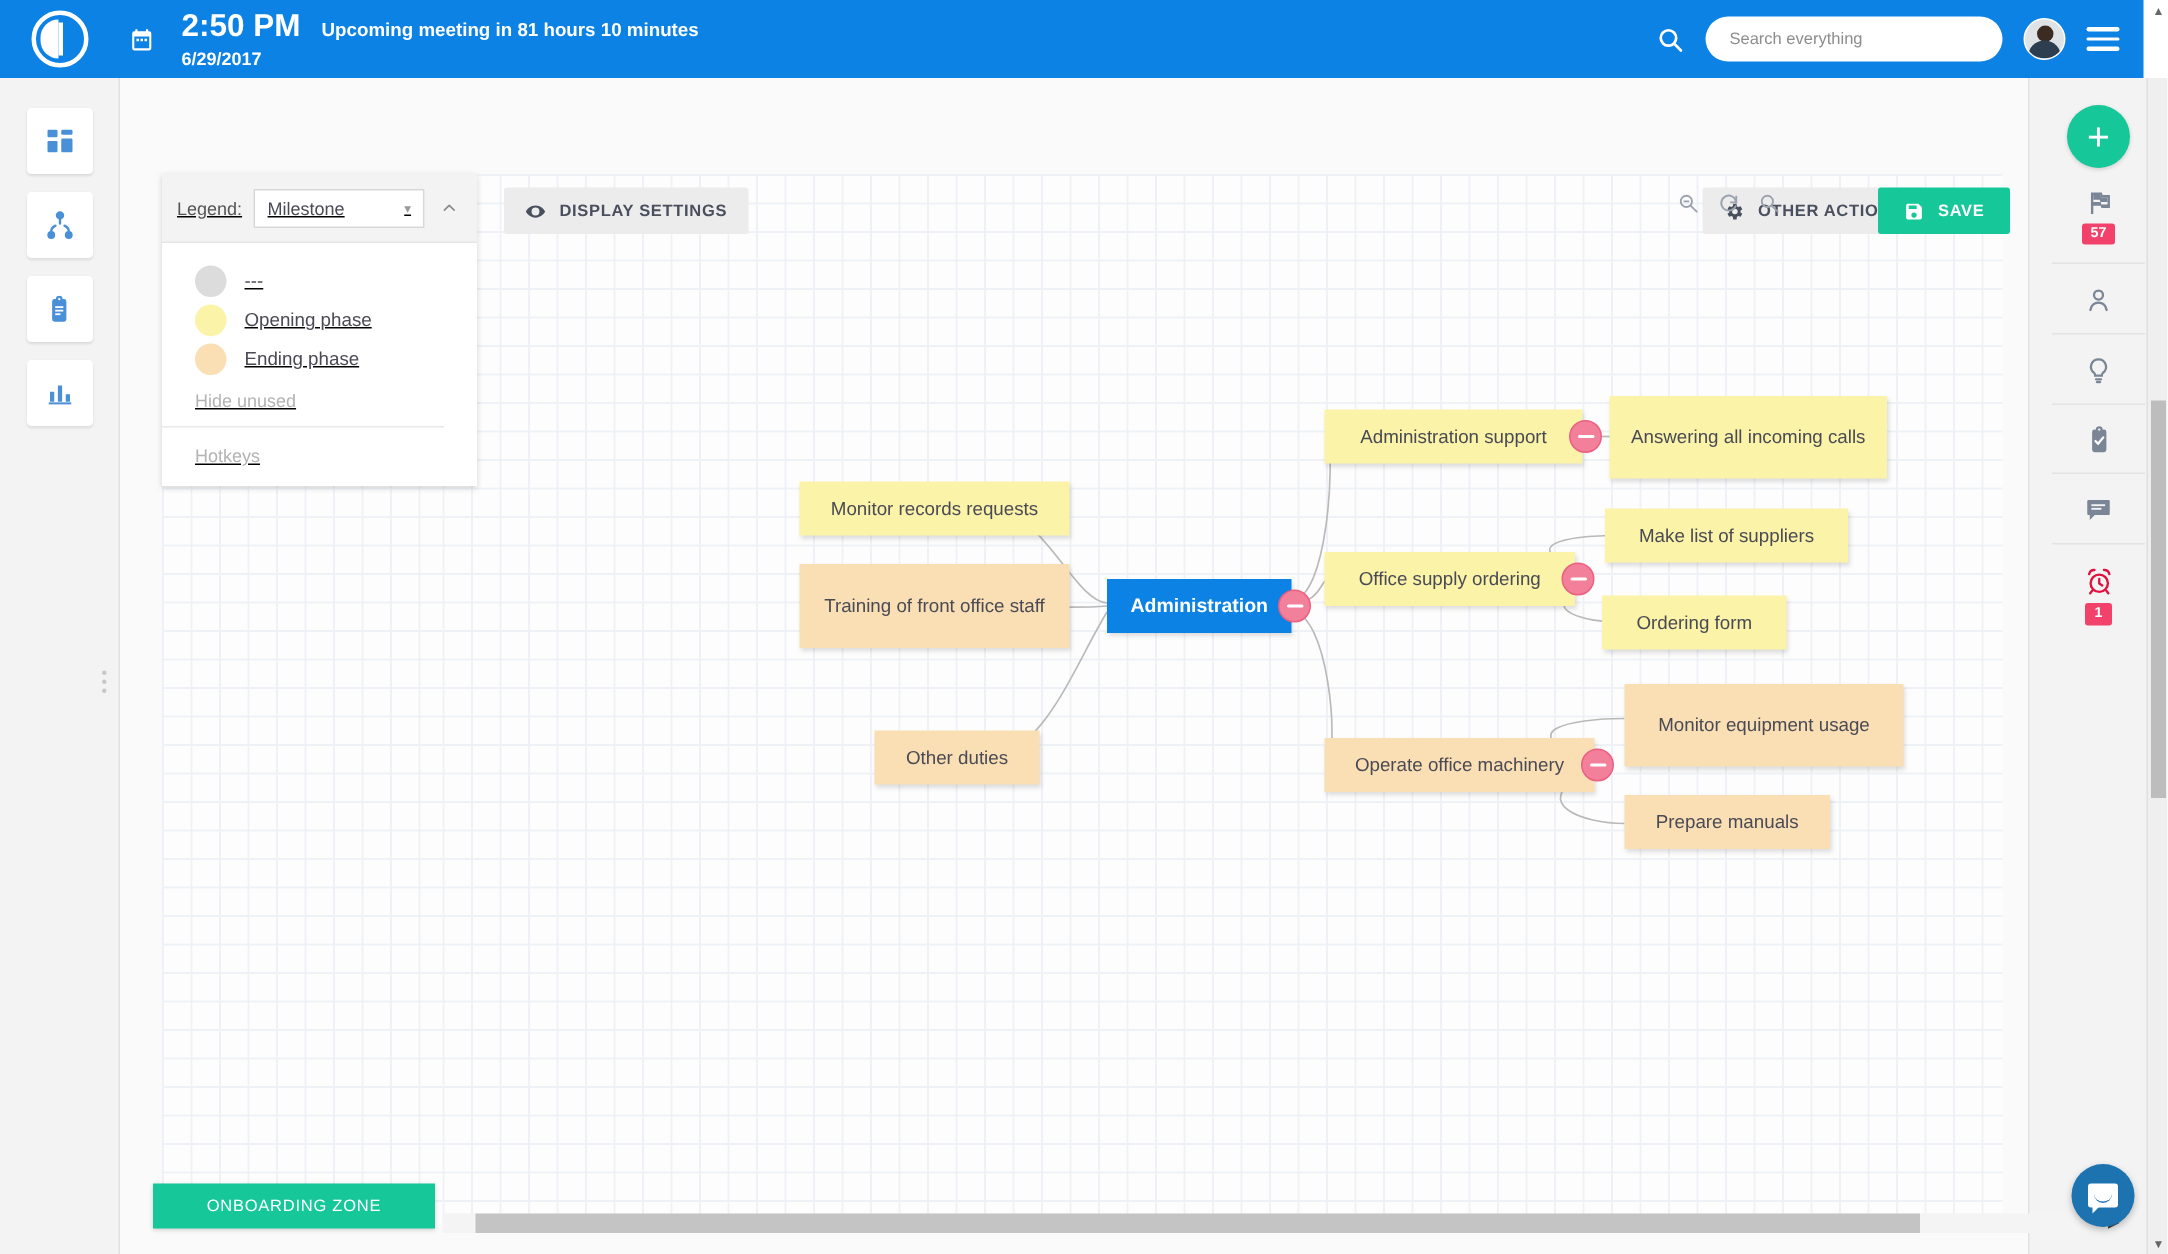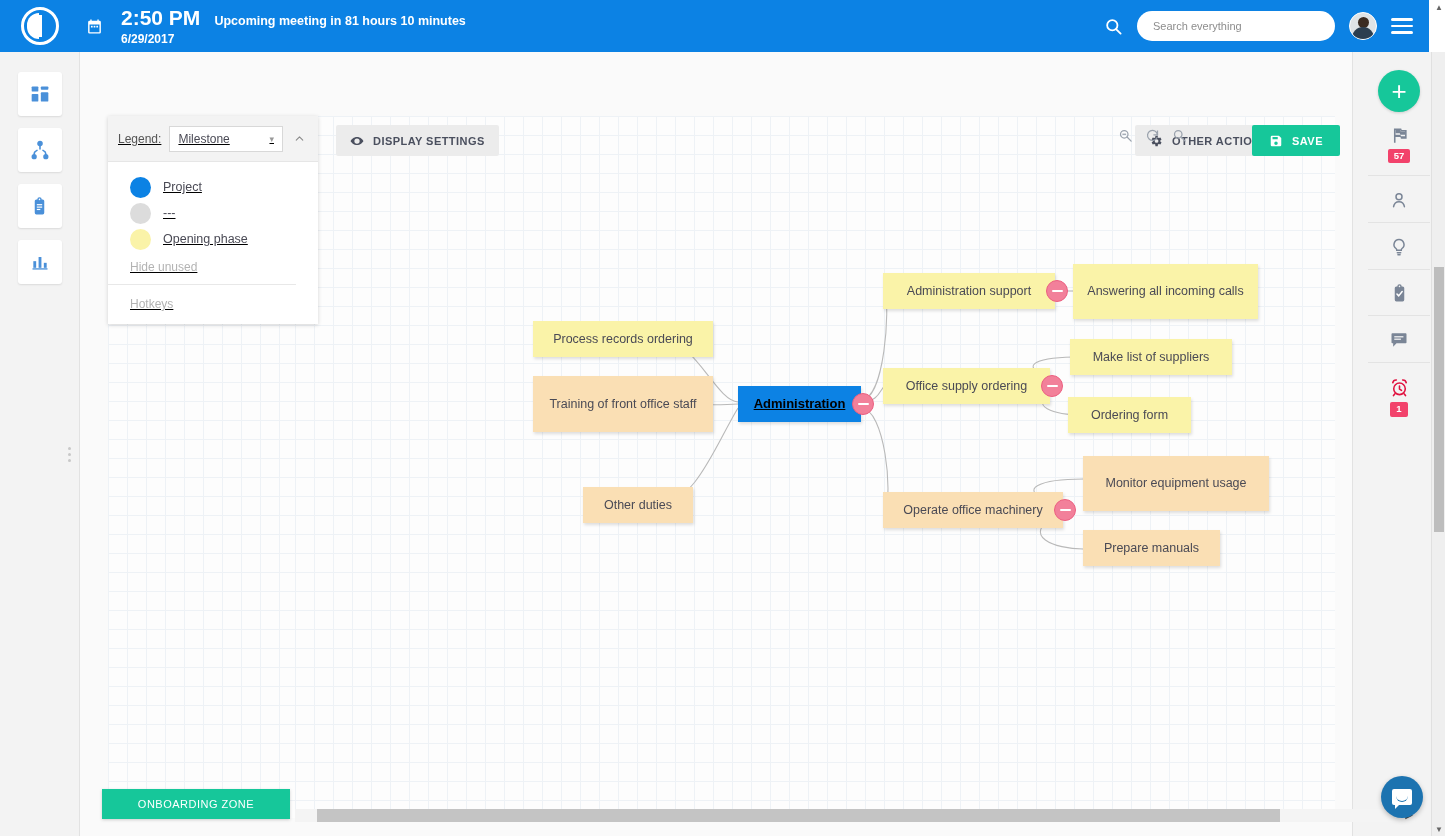--- a/index.html
+++ b/index.html
@@ -152,21 +152,21 @@
 
   
   .node {
     position: absolute; display: flex; align-items: center; justify-content: center;
     text-align: center; font-size: 12.5px; color: #4a4a55;
     box-shadow: 1px 2px 3px rgba(0,0,0,.13); line-height: 1.3;
     padding: 4px 10px; cursor: pointer; z-index: 3;
   }
   .node.yellow { background: #faf3a8; }
   .node.orange { background: #fadfb4; }
-  .node.root { background: #0c82e4; color: #000000; font-weight: bold; font-size: 13px; text-decoration: underline; }
+  .node.root { background: #0c82e4; color: #ffffff; font-weight: bold; font-size: 13px; }
   .collapse-badge {
     position: absolute; right: -13px; top: 50%; margin-top: -11px;
     width: 22px; height: 22px; border-radius: 50%;
     background: #f2809a; border: 1.5px solid #ec5f80;
     display: flex; align-items: center; justify-content: center; z-index: 5;
     cursor: pointer;
   }
   .collapse-badge i { display: block; width: 11px; height: 2.5px; background: #fff; border-radius: 2px; }
 
   
@@ -383,21 +383,21 @@
         </span>
         <span>
           <svg width="15" height="15" viewBox="0 0 24 24" fill="none" stroke="#9aa2ad" stroke-width="2">
             <circle cx="10" cy="10" r="6"></circle>
               <line x1="14.5" y1="14.5" x2="21" y2="21" stroke-linecap="round"></line>
           </svg>
         </span>
       </div>
 
       <div class="node yellow" style="left:238px;top:205px;width:180px;height:36px;">
-        <span>Process records ordering</span>
+        <span>Monitor records requests</span>
       </div>
 
       <div class="node orange" style="left:238px;top:260px;width:180px;height:56px;">
         <span>Training of front office staff</span>
       </div>
 
       <div class="node orange" style="left:288px;top:371px;width:110px;height:36px;">
         <span>Other duties</span>
       </div>
 
@@ -486,31 +486,31 @@
           <span class="caret">▾</span>
         </div>
         <span class="legend-collapse">
           <svg width="13" height="13" viewBox="0 0 24 24" fill="none" stroke="#8a8a8a" stroke-width="2">
             <polyline points="6,15 12,9 18,15" stroke-linecap="round" stroke-linejoin="round"></polyline>
           </svg>
         </span>
       </div>
       <div class="legend-body">
         <div class="legend-row">
-          <span class="swatch" style="background:#0c82e4;"></span>
-          <span class="txt">Project</span>
-        </div>
-        <div class="legend-row">
           <span class="swatch" style="background:#dcdcdc;"></span>
           <span class="txt">---</span>
         </div>
         <div class="legend-row">
           <span class="swatch" style="background:#faf3a8;"></span>
           <span class="txt">Opening phase</span>
         </div>
+        <div class="legend-row">
+          <span class="swatch" style="background:#fadfb4;"></span>
+          <span class="txt">Ending phase</span>
+        </div>
         <div class="hide-unused">Hide unused</div>
       </div>
       <div class="legend-sep"></div>
       <div class="hotkeys">Hotkeys</div>
     </div>
 
     <div class="onboarding">ONBOARDING ZONE</div>
     <div class="hscroll-track">
       <div class="hscroll-thumb"></div>
       <span class="hscroll-arrow">▶</span>

